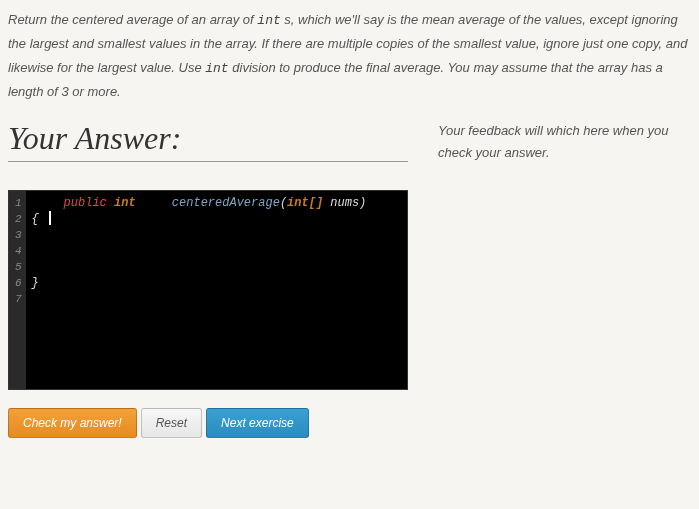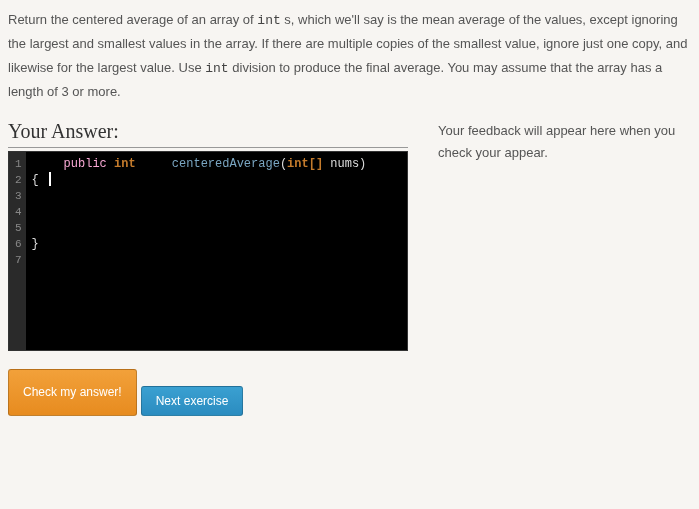--- a/index.html
+++ b/index.html
@@ -1,15 +1,15 @@
 <!DOCTYPE html>
 <html><head>
 <meta charset="utf-8">
 <style>
-  * { box-sizing: border-box; margin: 0; padding: 0; }
+  * { box-sizing: border-box; margin: 0; padding: 0; font-style: italic; }
   body {
     font-family: Arial, Helvetica, sans-serif;
     background: #f7f5f2;
     color: #555;
     width: 699px;
     height: 509px;
     overflow: hidden;
     padding: 0 8px;
   }
   .problem-text {
@@ -25,25 +25,25 @@
   }
   .columns {
     display: flex;
     gap: 30px;
   }
   .answer-col { flex: 0 0 400px; }
   .feedback-col { flex: 1; }
   h2.section-title {
     font-family: Georgia, "Times New Roman", serif;
     font-weight: normal;
-    font-size: 20px;
+    font-size: 32px;
     color: #333;
     border-bottom: 1px solid #999;
     padding-bottom: 4px;
-    margin-bottom: 3px;
+    margin-bottom: 28px;
   }
   .editor {
     background: #000;
     color: #ddd;
     font-family: "Courier New", monospace;
     font-size: 12px;
     width: 100%;
     height: 200px;
     display: flex;
     border: 1px solid #333;
@@ -57,21 +57,21 @@
     user-select: none;
     line-height: 16px;
     font-size: 11px;
   }
   .code {
     padding: 4px 6px;
     line-height: 16px;
     white-space: pre;
     flex: 1;
   }
-  .tok-keyword { color: #f9a8d4; padding-left: 32px; }
+  .tok-keyword { color: #ef4444; padding-left: 32px; }
   .tok-type { color: #c47b2c; font-weight: bold; }
   .tok-method { color: #7aa6c2; margin-left: 29px; }
   .tok-paren { color: #ddd; }
   .cursor {
     display: inline-block;
     width: 1px;
     height: 14px;
     border-left: 2px solid #fff;
     vertical-align: middle;
     margin-left: 10px;
@@ -84,21 +84,21 @@
   .btn {
     border: 1px solid rgba(0,0,0,0.2);
     border-radius: 3px;
     padding: 7px 14px;
     font-size: 12px;
     cursor: pointer;
     color: #fff;
   }
   .btn-orange { background: linear-gradient(#f2a13a,#e78b1f); }
   .btn-gray { background: linear-gradient(#f7f7f7,#e6e6e6); color: #555; }
-  .btn-blue { background: linear-gradient(#3aa0d1,#2b8cc0); margin-top: 17px; }
+  .btn-blue { background: linear-gradient(#3aa0d1,#2b8cc0); }
   .feedback-text {
     font-size: 13px;
     line-height: 1.7;
     color: #555;
   }
 </style>
 </head>
 <body>
 
 <div class="problem-text">
@@ -117,20 +117,21 @@
         <div>4</div>
         <div>5</div>
         <div>6</div>
         <div>7</div>
       </div>
       <div class="code"><div><span class="tok-keyword">public</span> <span class="tok-type">int</span> <span class="tok-method">centeredAverage</span><span class="tok-paren">(</span><span class="tok-type">int[]</span> <span>nums</span><span class="tok-paren">)</span></div><div><span>{</span><span class="cursor"></span></div><div>&nbsp;</div><div>&nbsp;</div><div>&nbsp;</div><div><span>}</span></div><div>&nbsp;</div></div>
     </div>
 
     <div class="button-row">
       <button class="btn btn-orange">Check my answer!</button>
+      <button class="btn btn-gray">Reset</button>
       <button class="btn btn-blue">Next exercise</button>
     </div>
   </div>
 
   <div class="feedback-col">
-    <div class="feedback-text">Your feedback will appear here when you check your appear.</div>
+    <div class="feedback-text">Your feedback will which here when you check your answer.</div>
   </div>
 </div>
 
 </body></html>

